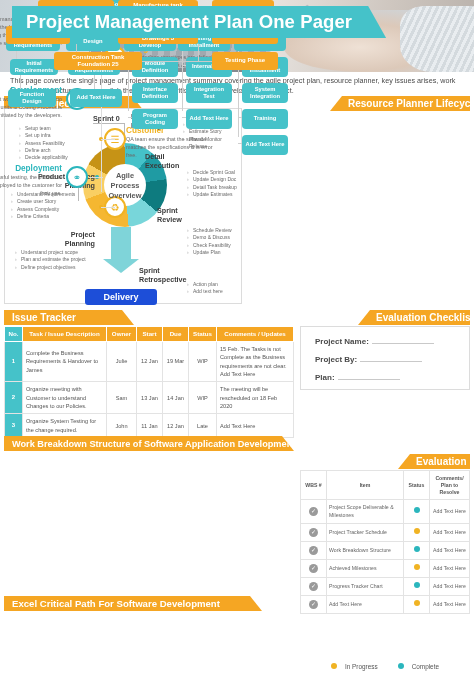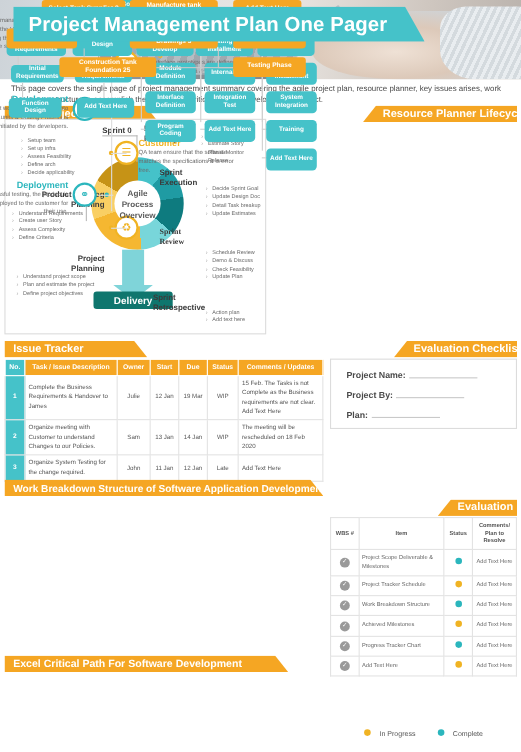--- a/index.html
+++ b/index.html
@@ -102,22 +102,22 @@
   .arrow-down {
     position:absolute; left:106px; top:118px; width:20px; height:34px;
     background:#7fd4d9;
   }
   .arrow-head {
     position:absolute; left:98px; top:150px; width:0;height:0;
     border-left:18px solid transparent; border-right:18px solid transparent;
     border-top:14px solid #7fd4d9;
   }
   .delivery {
-    position:absolute; left:80px; top:156px; width:72px; height:16px;
-    background:#0f766e; border-radius:3px; color:#fff; font-size:9px;
+    position:absolute; left:80px; top:180px; width:72px; height:16px;
+    background:#1d4ed8; border-radius:3px; color:#fff; font-size:9px;
     font-weight:bold; display:flex; align-items:center; justify-content:center;
   }
   .node-title { position:absolute; font-size:7.2px; font-weight:bold; color:#3b3b3b; line-height:1.2; }
   .node-list  { position:absolute; font-size:5px; line-height:1.45; color:#6a6a6a; }
   .node-list li { list-style:none; position:relative; padding-left:6px; }
   .node-list li:before { content:"›"; position:absolute; left:0; color:#aaa; }
   .leader { position:absolute; background:#b9b9b9; }
 
   
   #rp-box { left:246px; top:108px; width:224px; height:196px; border:none; }
@@ -259,29 +259,29 @@
       </ul>
 
     <div class="node-title" style="left:126px; top:4px; width:46px;">Release Planning</div>
     <ul class="node-list" style="left:178px; top:12px; width:58px;" id="nl3">
         <li>Define Schedule</li>
         <li>Estimate Story</li>
         <li>Plan &amp; Monitor</li>
         <li>Release</li>
       </ul>
 
-    <div class="node-title" style="left:140px; top:44px; width:48px;">Sprint Execution</div>
+    <div class="node-title" style="left:140px; top:44px; width:48px;">Detail Execution</div>
     <ul class="node-list" style="left:182px; top:60px; width:56px;" id="nl4">
         <li>Decide Sprint Goal</li>
         <li>Update Design Doc</li>
         <li>Detail Task breakup</li>
         <li>Update Estimates</li>
       </ul>
 
-    <div class="node-title" style="left:140px; top:98px; width:40px;font-family:Liberation Serif, serif;">Sprint Review</div>
+    <div class="node-title" style="left:152px; top:98px; width:40px;">Sprint Review</div>
     <ul class="node-list" style="left:182px; top:118px; width:56px;" id="nl5">
         <li>Schedule Review</li>
         <li>Demo &amp; Discuss</li>
         <li>Check Feasibility</li>
         <li>Update Plan</li>
       </ul>
 
     <div class="node-title" style="left:134px; top:158px; width:48px;">Sprint Retrospective</div>
     <ul class="node-list" style="left:182px; top:172px; width:56px;" id="nl6">
         <li>Action plan</li>

